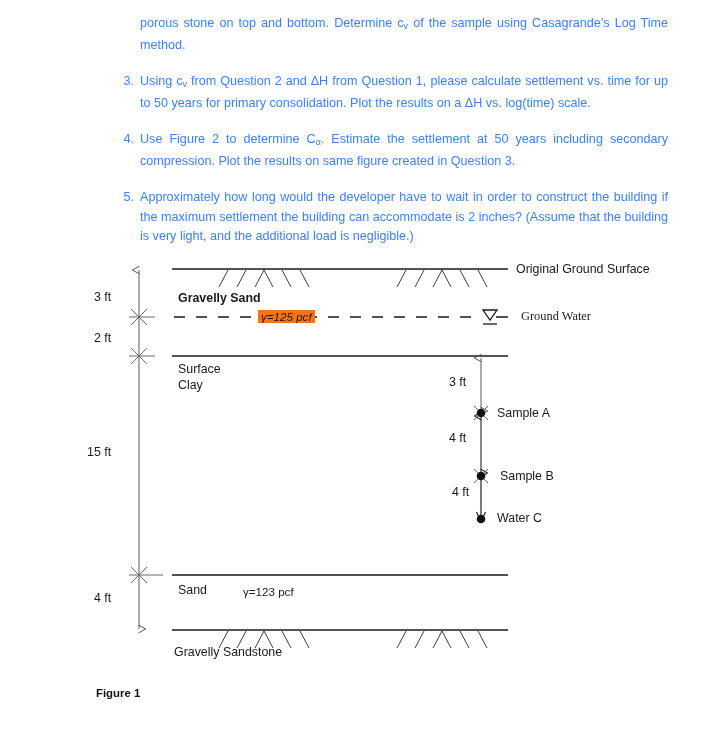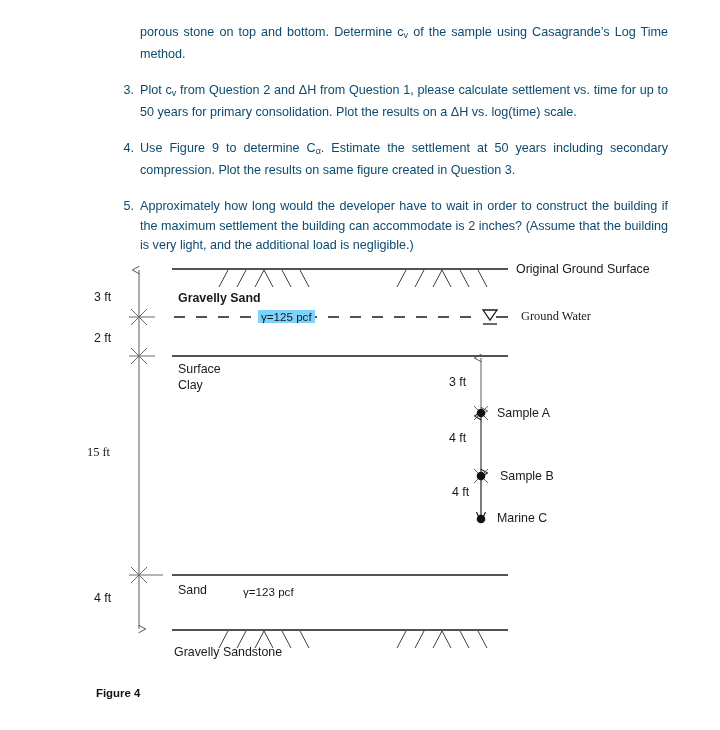--- a/index.html
+++ b/index.html
@@ -20,23 +20,22 @@
   #question-block {
     position: absolute;
     left: 0; top: 0;
     width: 720px;
   }
   .para {
     position: absolute;
     font-family: "Liberation Sans", sans-serif;
     font-size: 12.6px;
     line-height: 19.5px;
-    color: #0c4a6e;
+    color: #3b82f6;
     text-align: justify;
-    margin-top: 9px;
   }
   .para .num {
     position: absolute;
     left: -28px;
     top: 0;
     width: 22px;
     text-align: right;
     font-size: 12.6px;
   }
   sub { font-size: 9px; vertical-align: -0.22em; }
@@ -76,26 +75,26 @@
 <body>
 
 <div id="question-block">
 
   <div class="para" style="left:140px; top:14px; width:528px;">
     <span>porous stone on top and bottom. Determine c</span><sub>v</sub><span> of the sample using Casagrande’s Log Time method.</span>
   </div>
 
   <div class="para" style="left:140px; top:72px; width:528px;">
     <span class="num">3.</span>
-    <span>Plot c</span><sub>v</sub><span> from Question 2 and ΔH from Question 1, please calculate settlement vs. time for up to 50 years for primary consolidation. Plot the results on a ΔH vs. log(time) scale.</span>
+    <span>Using c</span><sub>v</sub><span> from Question 2 and ΔH from Question 1, please calculate settlement vs. time for up to 50 years for primary consolidation. Plot the results on a ΔH vs. log(time) scale.</span>
   </div>
 
   <div class="para" style="left:140px; top:130px; width:528px;">
     <span class="num">4.</span>
-    <span>Use Figure 9 to determine C</span><sub>α</sub><span>. Estimate the settlement at 50 years </span><span class="u">including</span><span> secondary compression. Plot the results on same figure created in Question 3.</span>
+    <span>Use Figure 2 to determine C</span><sub>α</sub><span>. Estimate the settlement at 50 years </span><span class="u">including</span><span> secondary compression. Plot the results on same figure created in Question 3.</span>
   </div>
 
   <div class="para" style="left:140px; top:188px; width:528px;">
     <span class="num">5.</span>
     <span>Approximately how long would the developer have to wait in order to construct the building if the maximum settlement the building can accommodate is 2 inches? (Assume that the building is very light, and the additional load is negligible.)</span>
   </div>
 
 </div>
 
 <div id="figure">
@@ -190,38 +189,38 @@
       <circle cx="481" cy="515" r="4.3" fill="#111111"></circle>
     </g>
   </svg>
 
   <div class="dlabel" style="left:516px; top:258px;">Original Ground Surface</div>
 
   <div class="dlabel" style="left:521px; top:305px;font-family:Liberation Serif, serif;">Ground Water</div>
 
   <div class="dlabel" style="left:178px; top:287px;font-weight:bold;">Gravelly Sand</div>
 
-  <div class="dlabel small" style="left:258px; top:306px; background:#7dd3fc; padding:0 3px;">γ=125 pcf</div>
+  <div class="dlabel small" style="left:258px; top:306px; background:#f97316; padding:0 3px;font-style:italic;">γ=125 pcf</div>
 
   <div class="dlabel" style="left:178px; top:358px;">Surface</div>
   <div class="dlabel" style="left:178px; top:374px;">Clay</div>
 
   <div class="dlabel" style="left:178px; top:579px;">Sand</div>
 
   <div class="dlabel small" style="left:243px; top:581px;">γ=123 pcf</div>
 
   <div class="dlabel" style="left:174px; top:641px;">Gravelly Sandstone</div>
 
   <div class="dlabel" style="left:94px; top:286px;">3 ft</div>
   <div class="dlabel" style="left:94px; top:327px;">2 ft</div>
-  <div class="dlabel" style="left:87px; top:441px;font-family:Liberation Serif, serif;">15 ft</div>
+  <div class="dlabel" style="left:87px; top:441px;">15 ft</div>
   <div class="dlabel" style="left:94px; top:587px;">4 ft</div>
 
   <div class="dlabel" style="left:449px; top:371px;">3 ft</div>
   <div class="dlabel" style="left:449px; top:427px;">4 ft</div>
   <div class="dlabel" style="left:452px; top:481px;">4 ft</div>
 
   <div class="dlabel" style="left:497px; top:402px;text-align:center;">Sample A</div>
   <div class="dlabel" style="left:500px; top:465px;">Sample B</div>
-  <div class="dlabel" style="left:497px; top:507px;">Marine C</div>
-
-  <div id="figure-caption">Figure 4</div>
+  <div class="dlabel" style="left:497px; top:507px;">Water C</div>
+
+  <div id="figure-caption">Figure 1</div>
 </div>
 
 </body></html>

